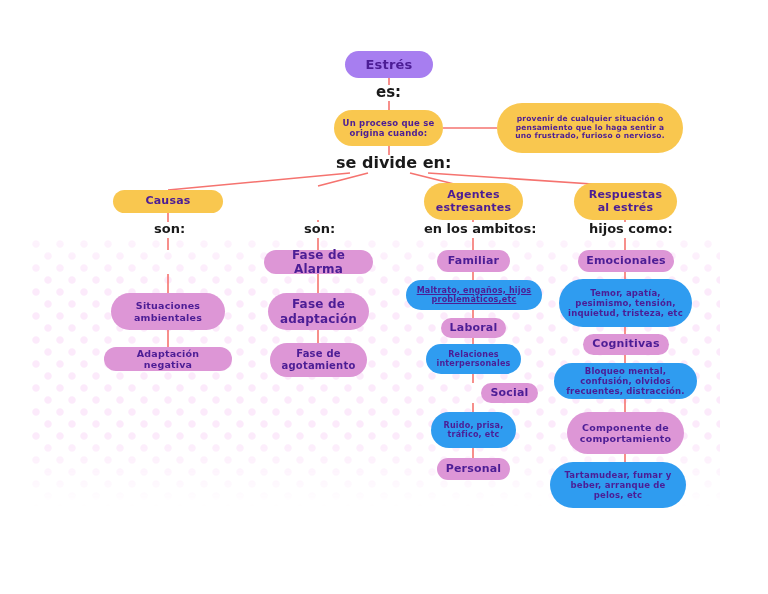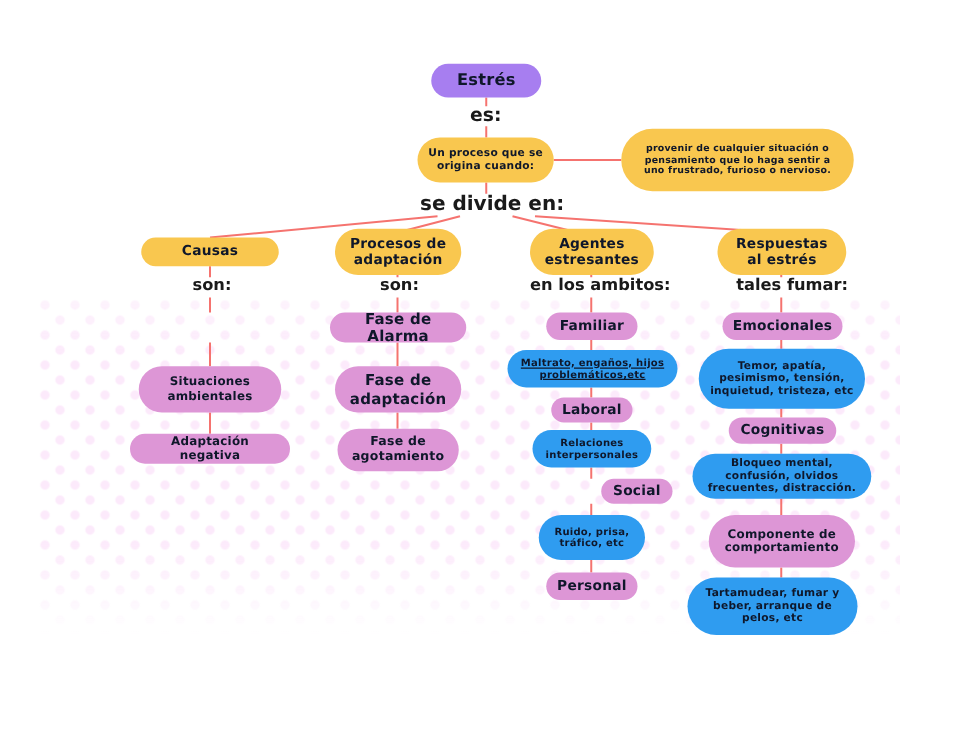--- a/index.html
+++ b/index.html
@@ -27,21 +27,21 @@
     mask-image:linear-gradient(to bottom, rgba(0,0,0,0.55) 0%, rgba(0,0,0,1) 18%, rgba(0,0,0,1) 72%, rgba(0,0,0,0) 100%);
     pointer-events:none;
   }
   #lines{position:absolute;left:0;top:0;width:768px;height:594px;pointer-events:none;}
 
   .node{
     position:absolute;
     display:flex;align-items:center;justify-content:center;
     text-align:center;
     border-radius:999px;
-    color:#0f172a;
+    color:#4c1d95;
     box-sizing:border-box;
     line-height:1.18;
     letter-spacing:0.2px;
     padding:3px 8px;
   }
   .purple{background:#a77ef0;}
   .yellow{background:#f9c74f;}
   .pink{background:#dd96d6;}
   .blue{background:#2f9cf0;}
 
@@ -122,41 +122,38 @@
     <span>provenir de cualquier situación o pensamiento que lo haga sentir a uno frustrado, furioso o nervioso.</span>
   </div>
 
   <div class="label" style="left:333px;top:155px;font-size:16px;">
     <span>se divide en:</span>
   </div>
 
   <div class="node yellow" style="left:113px;top:190px;width:110px;height:23px;font-size:11px;font-weight:bold;">
     <span>Causas</span>
   </div>
-  <div class="node yellow" style="left:268px;top:183px;width:101px;height:37px;font-size:11px;font-weight:bold;">
-    <span>Procesos de adaptación</span>
-  </div>
   <div class="node yellow" style="left:424px;top:183px;width:99px;height:37px;font-size:11px;font-weight:bold;">
     <span>Agentes estresantes</span>
   </div>
   <div class="node yellow" style="left:574px;top:183px;width:103px;height:37px;font-size:11px;font-weight:bold;">
     <span>Respuestas al estrés</span>
   </div>
 
   <div class="label" style="left:151px;top:222px;font-size:13px;">
     <span>son:</span>
   </div>
   <div class="label" style="left:301px;top:222px;font-size:13px;">
     <span>son:</span>
   </div>
   <div class="label" style="left:421px;top:222px;font-size:13px;">
     <span>en los ambitos:</span>
   </div>
   <div class="label" style="left:586px;top:222px;font-size:13px;">
-    <span>tales fumar:</span>
+    <span>hijos como:</span>
   </div>
 
   <div class="node pink" style="left:111px;top:293px;width:114px;height:37px;font-size:9.5px;font-weight:bold;">
     <span>Situaciones ambientales</span>
   </div>
   <div class="node pink" style="left:104px;top:347px;width:128px;height:24px;font-size:9.5px;font-weight:bold;">
     <span>Adaptación negativa</span>
   </div>
 
   <div class="node pink" style="left:264px;top:250px;width:109px;height:24px;font-size:12px;font-weight:bold;">

